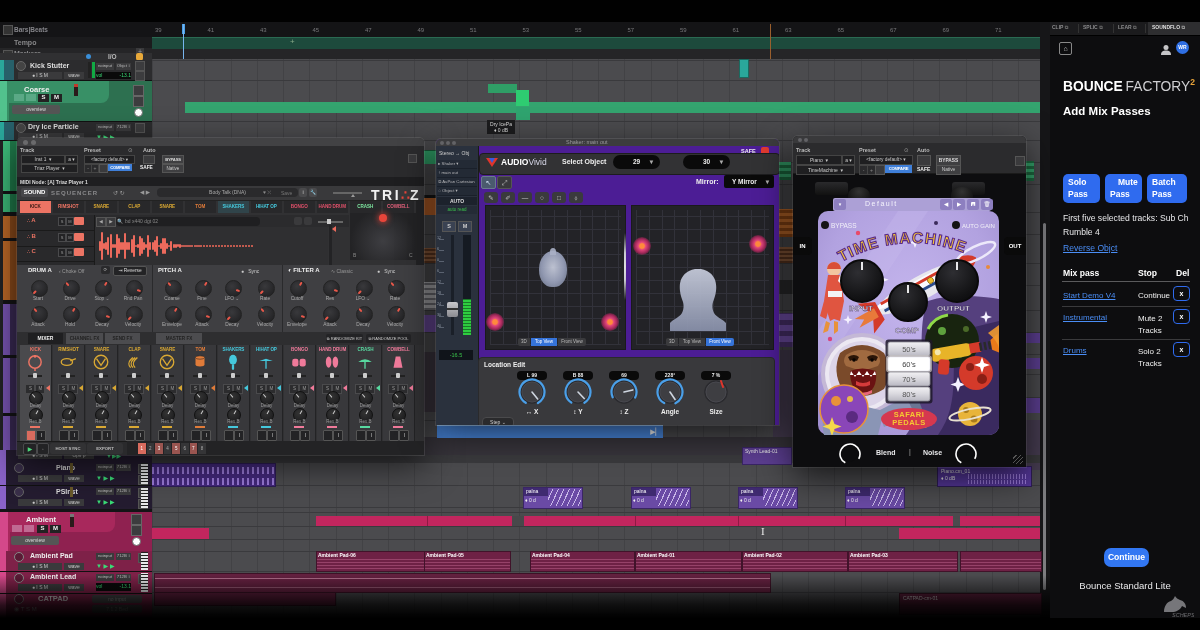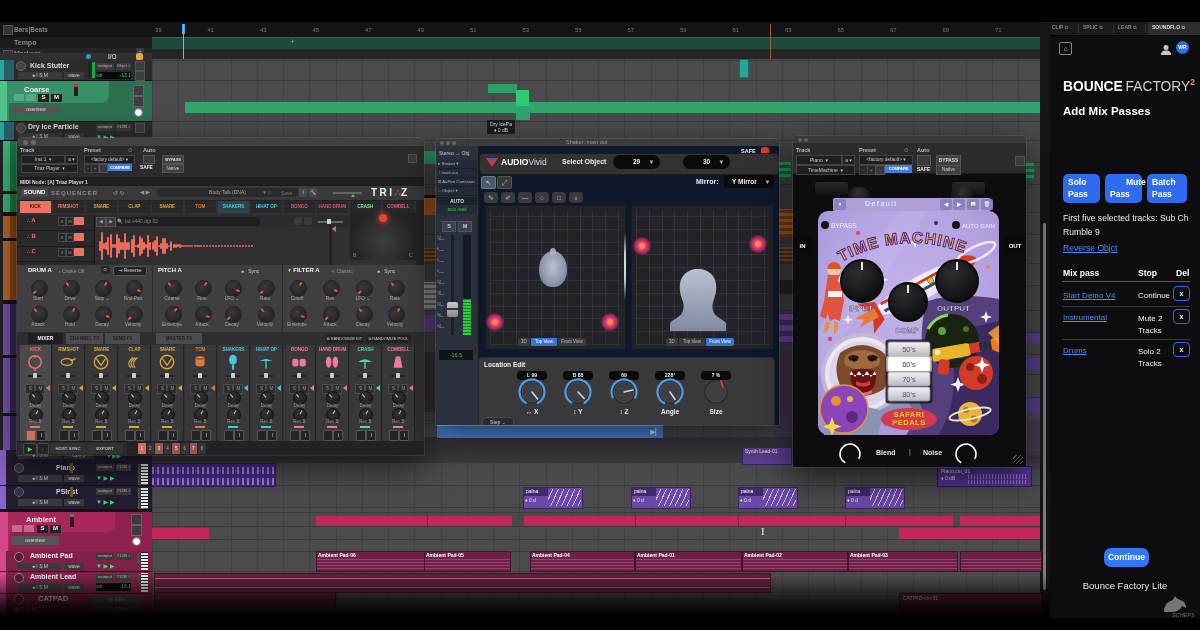--- a/index.html
+++ b/index.html
@@ -399,21 +399,21 @@
       <div style="position:absolute;left:34px;top:51.5px;font-size:6px;font-weight:bold;color:#8a8a8c;letter-spacing:1px;">SEQUENCER</div>
       <div style="position:absolute;left:96px;top:51px;font-size:6px;color:#999;">↺ ↻</div>
       <div style="position:absolute;left:123px;top:51px;font-size:5.5px;color:#999;">◀ ▶</div>
       <div style="position:absolute;left:140px;top:50px;width:141px;height:9px;background:#2a2a2c;border-radius:4px;color:#aaa;font-size:5px;text-align:center;line-height:9px;">Body Talk (DNA)</div>
       <div style="position:absolute;left:246px;top:51px;font-size:5px;color:#888;">♥ ⤫</div>
       <div style="position:absolute;left:264px;top:51.5px;font-size:5px;color:#777;">Save</div>
       <div style="position:absolute;left:282px;top:50px;width:8px;height:9px;background:#4a4a4c;border-radius:2px;color:#ccc;font-size:5.5px;text-align:center;line-height:9px;">i</div>
       <div style="position:absolute;left:292px;top:50px;width:8px;height:9px;background:#4a4a4c;border-radius:2px;color:#ccc;font-size:5px;text-align:center;line-height:9px;">🔧</div>
       <div style="position:absolute;left:316px;top:54px;width:29px;height:1.5px;background:#666;"></div>
       <div style="position:absolute;left:334px;top:56px;width:0;height:0;border-left:2.5px solid transparent;border-right:2.5px solid transparent;border-bottom:3.5px solid #999;"></div>
-      <div style="position:absolute;left:354px;top:49px;font-size:10px;font-weight:bold;color:#f2f2f2;letter-spacing:2.5px;">TRI<span style="color:#e8453a;letter-spacing:0;">∴</span>Z</div>
+      <div style="position:absolute;left:354px;top:49px;font-size:14px;font-weight:bold;color:#f2f2f2;letter-spacing:2.5px;">TRI<span style="color:#e8453a;letter-spacing:0;">∴</span>Z</div>
       <div style="position:absolute;left:2.7px;top:63px;width:31.2px;height:12px;background:#ec7464;color:#3a1a14;font-size:4.6px;font-weight:bold;text-align:center;line-height:12px;letter-spacing:-.1px;overflow:hidden;">KICK</div>
       <div style="position:absolute;left:35.7px;top:63px;width:31.2px;height:12px;background:#28282a;color:#ec7464;font-size:4.6px;font-weight:bold;text-align:center;line-height:12px;letter-spacing:-.1px;overflow:hidden;">RIMSHOT</div>
       <div style="position:absolute;left:68.7px;top:63px;width:31.2px;height:12px;background:#28282a;color:#d9a833;font-size:4.6px;font-weight:bold;text-align:center;line-height:12px;letter-spacing:-.1px;overflow:hidden;">SNARE</div>
       <div style="position:absolute;left:101.7px;top:63px;width:31.2px;height:12px;background:#28282a;color:#d9a833;font-size:4.6px;font-weight:bold;text-align:center;line-height:12px;letter-spacing:-.1px;overflow:hidden;">CLAP</div>
       <div style="position:absolute;left:134.7px;top:63px;width:31.2px;height:12px;background:#28282a;color:#d9a833;font-size:4.6px;font-weight:bold;text-align:center;line-height:12px;letter-spacing:-.1px;overflow:hidden;">SNARE</div>
       <div style="position:absolute;left:167.7px;top:63px;width:31.2px;height:12px;background:#28282a;color:#e07b39;font-size:4.6px;font-weight:bold;text-align:center;line-height:12px;letter-spacing:-.1px;overflow:hidden;">TOM</div>
       <div style="position:absolute;left:200.7px;top:63px;width:31.2px;height:12px;background:#30444a;color:#45c8dc;font-size:4.6px;font-weight:bold;text-align:center;line-height:12px;letter-spacing:-.1px;overflow:hidden;">SHAKERS</div>
       <div style="position:absolute;left:233.7px;top:63px;width:31.2px;height:12px;background:#28282a;color:#45c8dc;font-size:4.6px;font-weight:bold;text-align:center;line-height:12px;letter-spacing:-.1px;overflow:hidden;">HIHAT OP</div>
       <div style="position:absolute;left:266.7px;top:63px;width:31.2px;height:12px;background:#28282a;color:#e0506a;font-size:4.6px;font-weight:bold;text-align:center;line-height:12px;letter-spacing:-.1px;overflow:hidden;">BONGO</div>
       <div style="position:absolute;left:299.7px;top:63px;width:31.2px;height:12px;background:#28282a;color:#e0506a;font-size:4.6px;font-weight:bold;text-align:center;line-height:12px;letter-spacing:-.1px;overflow:hidden;">HAND DRUM</div>
@@ -917,21 +917,21 @@
       <div style="position:absolute;left:121px;top:304.5px;width:7.5px;height:11px;background:#d96b5e;color:#fff;font-size:4.5px;text-align:center;line-height:11px;">1</div>
       <div style="position:absolute;left:129.6px;top:304.5px;width:7.5px;height:11px;background:#353537;color:#aaa;font-size:4.5px;text-align:center;line-height:11px;">2</div>
       <div style="position:absolute;left:138.2px;top:304.5px;width:7.5px;height:11px;background:#9a5550;color:#fff;font-size:4.5px;text-align:center;line-height:11px;">3</div>
       <div style="position:absolute;left:146.8px;top:304.5px;width:7.5px;height:11px;background:#353537;color:#aaa;font-size:4.5px;text-align:center;line-height:11px;">4</div>
       <div style="position:absolute;left:155.4px;top:304.5px;width:7.5px;height:11px;background:#9a5550;color:#fff;font-size:4.5px;text-align:center;line-height:11px;">5</div>
       <div style="position:absolute;left:164px;top:304.5px;width:7.5px;height:11px;background:#353537;color:#aaa;font-size:4.5px;text-align:center;line-height:11px;">6</div>
       <div style="position:absolute;left:172.6px;top:304.5px;width:7.5px;height:11px;background:#9a5550;color:#fff;font-size:4.5px;text-align:center;line-height:11px;">7</div>
       <div style="position:absolute;left:181.2px;top:304.5px;width:7.5px;height:11px;background:#353537;color:#aaa;font-size:4.5px;text-align:center;line-height:11px;">8</div>
     </div>
 
-  <div id="vivid" class="abs" style="left:436px;top:139px;width:343px;height:286px;background:#0f172a;border-radius:5px 5px 0 0;outline:1px solid rgba(255,255,255,.10);box-shadow:0 10px 35px rgba(0,0,0,.65);overflow:hidden;">
+  <div id="vivid" class="abs" style="left:436px;top:139px;width:343px;height:286px;background:#4c1d95;border-radius:5px 5px 0 0;outline:1px solid rgba(255,255,255,.10);box-shadow:0 10px 35px rgba(0,0,0,.65);overflow:hidden;">
       <div style="position:absolute;left:0;top:0;width:343px;height:7px;background:#3c3c3e;"></div>
       <div style="position:absolute;left:4px;top:2px;width:4px;height:4px;border-radius:50%;background:#636366;"></div>
       <div style="position:absolute;left:10px;top:2px;width:4px;height:4px;border-radius:50%;background:#636366;"></div>
       <div style="position:absolute;left:16px;top:2px;width:4px;height:4px;border-radius:50%;background:#636366;"></div>
       <div style="position:absolute;left:130px;top:0px;font-size:5.5px;color:#9a9a9c;">Shaker: main out</div>
       <div style="position:absolute;left:0;top:7px;width:42px;height:279px;background:#2a313d;border-right:1px solid #1a1a1a;"></div>
       <div style="position:absolute;left:3px;top:11px;font-size:5px;color:#ccc;">Stereo → Obj</div>
       <div style="position:absolute;left:1px;top:21px;width:40px;height:8px;background:#232a35;border-bottom:1px solid #1a202a;color:#b5b5b8;font-size:4.3px;line-height:8px;">&nbsp;▸ Shaker ▾</div>
       <div style="position:absolute;left:1px;top:30px;width:40px;height:8px;background:#232a35;border-bottom:1px solid #1a202a;color:#b5b5b8;font-size:4.3px;line-height:8px;">&nbsp;↑ main out</div>
       <div style="position:absolute;left:1px;top:39px;width:40px;height:8px;background:#232a35;border-bottom:1px solid #1a202a;color:#b5b5b8;font-size:4.3px;line-height:8px;">&nbsp;⧉ AuPan Cartesian</div>
@@ -1274,44 +1274,44 @@
           <circle cx="6" cy="3.5" r="2.5" fill="#c5c5c8"></circle>
           <path d="M1 11 C1 7.5 3 6.5 6 6.5 C9 6.5 11 7.5 11 11 Z" fill="#c5c5c8"></path>
         </svg></div>
     <div class="abs" style="left:126px;top:19px;width:13px;height:13px;border-radius:50%;background:#2f6fe4;color:#fff;font-size:5px;font-weight:bold;text-align:center;line-height:13px;">WR</div>
 
     <div class="abs" style="left:13px;top:55px;font-size:13.8px;color:#fff;white-space:nowrap;"><b>BOUNCE</b><span style="color:#cfcfd2;font-weight:normal;"> FACTORY</span><sup style="color:#e8a43a;font-size:8.5px;font-weight:bold;">2</sup></div>
 
     <div class="abs" style="left:13px;top:83px;font-size:11.5px;font-weight:bold;color:#fff;white-space:nowrap;">Add Mix Passes</div>
 
     <div class="abs" style="left:13px;top:152px;width:37px;height:27px;background:#2f6bef;border-radius:5px;color:#fff;font-size:8.5px;font-weight:bold;line-height:12px;padding-top:2px;text-align:left;"><span style="padding-left:5px;">Solo</span><br><span style="padding-left:5px;">Pass</span></div>
-    <div class="abs" style="left:55px;top:152px;width:37px;height:27px;background:#2f6bef;border-radius:5px;color:#fff;font-size:8.5px;font-weight:bold;line-height:12px;padding-top:2px;"><span style="padding-left:21px;">Mute</span><br><span style="padding-left:5px;">Pass</span></div>
+    <div class="abs" style="left:55px;top:152px;width:37px;height:27px;background:#2f6bef;border-radius:5px;color:#fff;font-size:8.5px;font-weight:bold;line-height:12px;padding-top:2px;"><span style="padding-left:13px;">Mute</span><br><span style="padding-left:5px;">Pass</span></div>
     <div class="abs" style="left:97px;top:152px;width:40px;height:27px;background:#2f6bef;border-radius:5px;color:#fff;font-size:8.5px;font-weight:bold;line-height:12px;padding-top:2px;"><span style="padding-left:5px;">Batch</span><br><span style="padding-left:5px;">Pass</span></div>
 
-    <div class="abs" style="left:13px;top:189px;width:132px;font-size:8.6px;color:#e8e8ea;line-height:14px;">First five selected tracks: Sub Ch Rumble 9</div>
+    <div class="abs" style="left:13px;top:189px;width:132px;font-size:8.6px;color:#e8e8ea;line-height:14px;">First five selected tracks: Sub Ch Rumble 4</div>
     <div class="abs" style="left:13px;top:221px;font-size:8.6px;color:#4a8df5;text-decoration:underline;">Reverse Objct</div>
 
     <div class="abs" style="left:13px;top:246px;font-size:8.6px;font-weight:bold;color:#fff;">Mix pass</div>
     <div class="abs" style="left:88px;top:246px;font-size:8.6px;font-weight:bold;color:#fff;">Stop</div>
     <div class="abs" style="left:126px;top:246px;font-size:8.6px;font-weight:bold;color:#fff;">Del</div>
     <div class="abs" style="left:12px;top:259px;width:128px;height:1px;background:#5a5a5c;"></div>
     <div class="abs" style="left:13px;top:269px;font-size:8px;color:#4a8df5;text-decoration:underline;">Start Demo V4</div>
     <div class="abs" style="left:88px;top:269px;font-size:8px;color:#eee;">Continue</div>
     <div class="abs" style="left:123px;top:264px;width:15px;height:13px;border:1.5px solid #2f6bef;border-radius:4px;background:#0d0d0f;color:#fff;font-size:7px;font-weight:bold;text-align:center;line-height:13px;">x</div>
     <div class="abs" style="left:12px;top:284px;width:128px;height:1px;background:#3a3a3c;"></div>
     <div class="abs" style="left:13px;top:291px;font-size:8px;color:#4a8df5;text-decoration:underline;">Instrumental</div>
     <div class="abs" style="left:88px;top:291px;width:40px;font-size:8px;color:#eee;line-height:12px;">Mute 2 Tracks</div>
     <div class="abs" style="left:123px;top:287px;width:15px;height:13px;border:1.5px solid #2f6bef;border-radius:4px;background:#0d0d0f;color:#fff;font-size:7px;font-weight:bold;text-align:center;line-height:13px;">x</div>
     <div class="abs" style="left:12px;top:317px;width:128px;height:1px;background:#3a3a3c;"></div>
     <div class="abs" style="left:13px;top:324px;font-size:8px;color:#4a8df5;text-decoration:underline;">Drums</div>
     <div class="abs" style="left:88px;top:324px;width:40px;font-size:8px;color:#eee;line-height:12px;">Solo 2 Tracks</div>
     <div class="abs" style="left:123px;top:320px;width:15px;height:13px;border:1.5px solid #2f6bef;border-radius:4px;background:#0d0d0f;color:#fff;font-size:7px;font-weight:bold;text-align:center;line-height:13px;">x</div>
 
     <div class="abs" style="left:54px;top:526px;width:45px;height:19px;background:#3277f3;border-radius:7px;color:#fff;font-size:8.6px;font-weight:bold;text-align:center;line-height:19px;">Continue</div>
-    <div class="abs" style="left:0;top:558px;width:150px;font-size:9.5px;color:#e8e8ea;text-align:center;">Bounce Factory Lite</div>
+    <div class="abs" style="left:0;top:558px;width:150px;font-size:9.5px;color:#e8e8ea;text-align:center;">Bounce Standard Lite</div>
 
     <div class="abs" style="left:108px;top:572px;width:36px;height:24px;opacity:.75;">
       <svg width="36" height="24" viewBox="0 0 36 24">
         <path d="M6 18 C6 12 9 8 13 7 C15 6 16 4 17 2 C18 4 20 5 22 6 C26 7 28 10 28 14 L24 12 C22 16 18 18 14 18 Z" fill="#9a9a9e"></path>
         <text x="14" y="23" font-family="Liberation Sans,sans-serif" font-size="5.5" font-style="italic" fill="#8a8a8e">SCHEPS</text>
       </svg>
     </div>
   </div>
 
   <div class="abs" style="left:0;top:0;width:1200px;height:22px;background:#010101;"></div>

